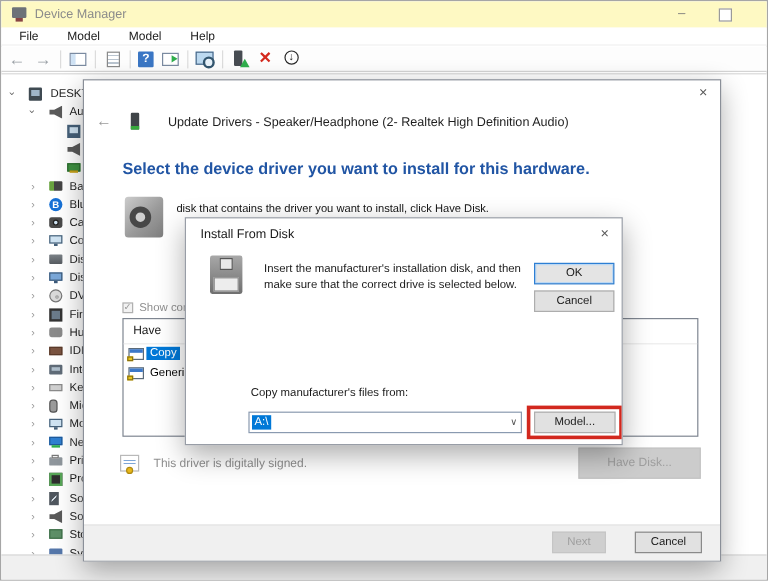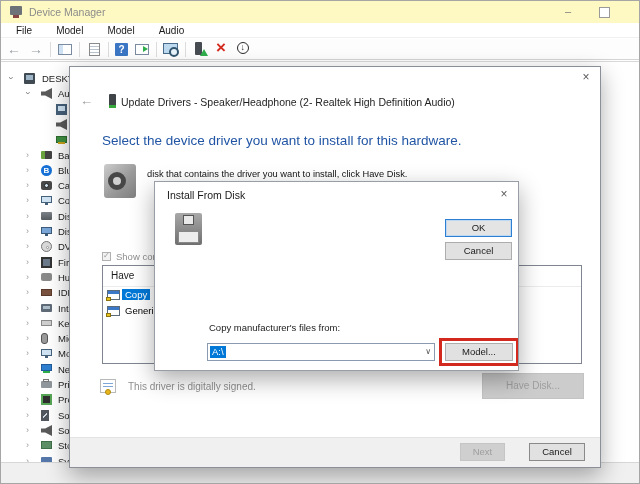--- a/index.html
+++ b/index.html
@@ -102,22 +102,22 @@
   
   .dialog{position:absolute;background:#fff;box-shadow:0 8px 22px rgba(0,0,0,0.33);overflow:hidden;}
   #ud-dialog{left:68px;top:65px;width:532px;height:402px;border:1px solid #8a8f98;z-index:10;box-sizing:border-box;}
   #ifd-dialog{left:153px;top:180px;width:365px;height:190px;border:1px solid #989da6;z-index:20;box-sizing:border-box;}
   .dlg-close{font-size:12px;color:#5a5a5a;width:16px;height:16px;text-align:center;line-height:15px;}
 
   
   #ud-back{left:10px;top:26px;font-size:13px;color:#9a9a9a;}
   #ud-title-icon{left:39px;top:27px;width:7px;height:14px;background:#3f4448;border-radius:1px;}
   #ud-title-icon::after{content:"";position:absolute;left:0;bottom:0;width:7px;height:3px;background:#37a93c;}
-  #ud-title{left:51px;top:29px;font-size:10.5px;color:#1f1f1f;}
-  #ud-heading{left:32px;top:66px;font-size:13.5px;}
+  #ud-title{left:70px;top:29px;font-size:10.5px;color:#1f1f1f;}
+  #ud-heading{left:32px;top:66px;font-size:13.5px;font-weight:bold;}
   #ud-spk{left:34px;top:97px;width:32px;height:34px;border-radius:3px;background:linear-gradient(135deg,#cccccc 0%,#9a9a9a 55%,#7e7e7e 100%);}
   #ud-spk::after{content:"";position:absolute;left:4px;top:8px;width:8px;height:8px;background:#cfcfcf;border:5px solid #474747;border-radius:50%;}
   #ud-body{left:77px;top:101px;width:452px;font-size:9.3px;color:#141414;line-height:13.5px;}
   #ud-check{left:32px;top:185px;width:9px;height:9px;border:1px solid #b0b0b0;background:#f2f2f2;box-sizing:border-box;}
   #ud-check::after{content:"\2713";position:absolute;left:0px;top:-2px;font-size:8px;color:#9a9a9a;}
   #ud-checklabel{left:46px;top:184px;font-size:9.5px;color:#8f8f8f;}
   #ud-list{left:32px;top:198px;width:480px;height:99px;border:1px solid #7f8691;background:#fff;box-sizing:border-box;}
   #ud-list-header{left:8px;top:4px;font-size:10px;color:#1a1a1a;}
   #ud-list-headrule{left:0;top:20px;width:100%;height:1px;background:#ececec;}
   .model-row{position:absolute;left:0;height:15px;width:100%;font-size:9.5px;}
@@ -164,21 +164,21 @@
     <div id="app-icon" class="abs"></div>
     <div id="app-title" class="abs nowrap">Device Manager</div>
     <div id="btn-min" class="abs">–</div>
     <div id="btn-max" class="abs"></div>
   </div>
 
   <div id="menubar" class="abs">
       <span class="menu-item">File</span>
       <span class="menu-item">Model</span>
       <span class="menu-item">Model</span>
-      <span class="menu-item">Audio</span>
+      <span class="menu-item">Help</span>
     </div>
 
   <div id="toolbar" class="abs">
       <div class="tbi i-back-arrow"></div>
       <div class="tbi i-forward-arrow"></div>
       <div class="tb-sep"></div>
       <div class="tbi i-show-console-tree"></div>
       <div class="tb-sep"></div>
       <div class="tbi i-properties"></div>
       <div class="tb-sep"></div>
@@ -355,20 +355,24 @@
     <div id="ud-footer" class="abs">
       <div id="ud-next" class="btn">Next</div>
       <div id="ud-cancel" class="btn">Cancel</div>
     </div>
   </div>
 
   <div id="ifd-dialog" class="dialog">
     <div id="ifd-title" class="abs nowrap">Install From Disk</div>
     <div class="dlg-close abs" style="right:6px;top:5px;">×</div>
     <div id="ifd-floppy" class="abs"></div>
+    <div id="ifd-msg" class="abs">
+      <div class="nowrap">Insert the manufacturer's installation disk, and then</div>
+      <div class="nowrap">make sure that the correct drive is selected below.</div>
+    </div>
     <div id="ifd-ok" class="btn">OK</div>
     <div id="ifd-cancel" class="btn">Cancel</div>
     <div id="ifd-copylabel" class="abs nowrap">Copy manufacturer's files from:</div>
     <div id="ifd-combo" class="abs">
       <span id="ifd-path" style="background: rgb(0, 120, 215);">A:\</span>
       <span id="ifd-combo-arrow">∨</span>
     </div>
     <div id="ifd-redbox" class="abs" style="border-color: rgb(210, 40, 30);"></div>
     <div id="ifd-browse" class="btn">Model...</div>
   </div>

